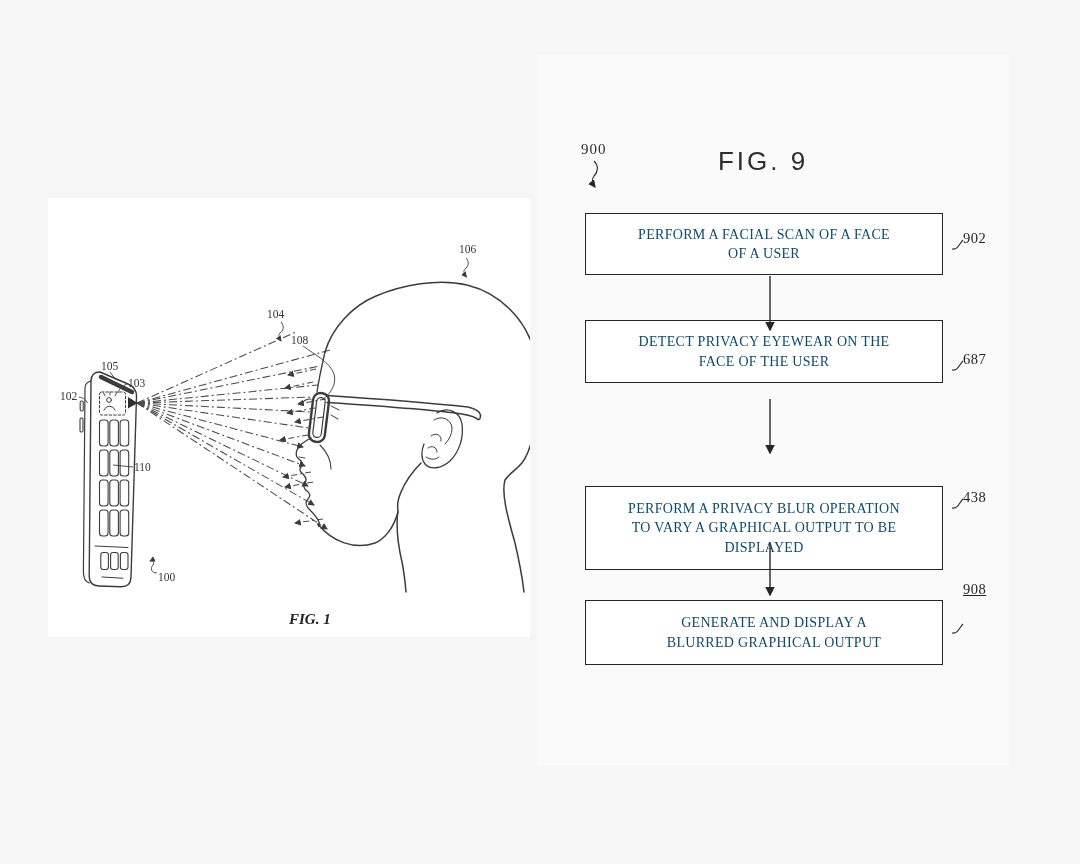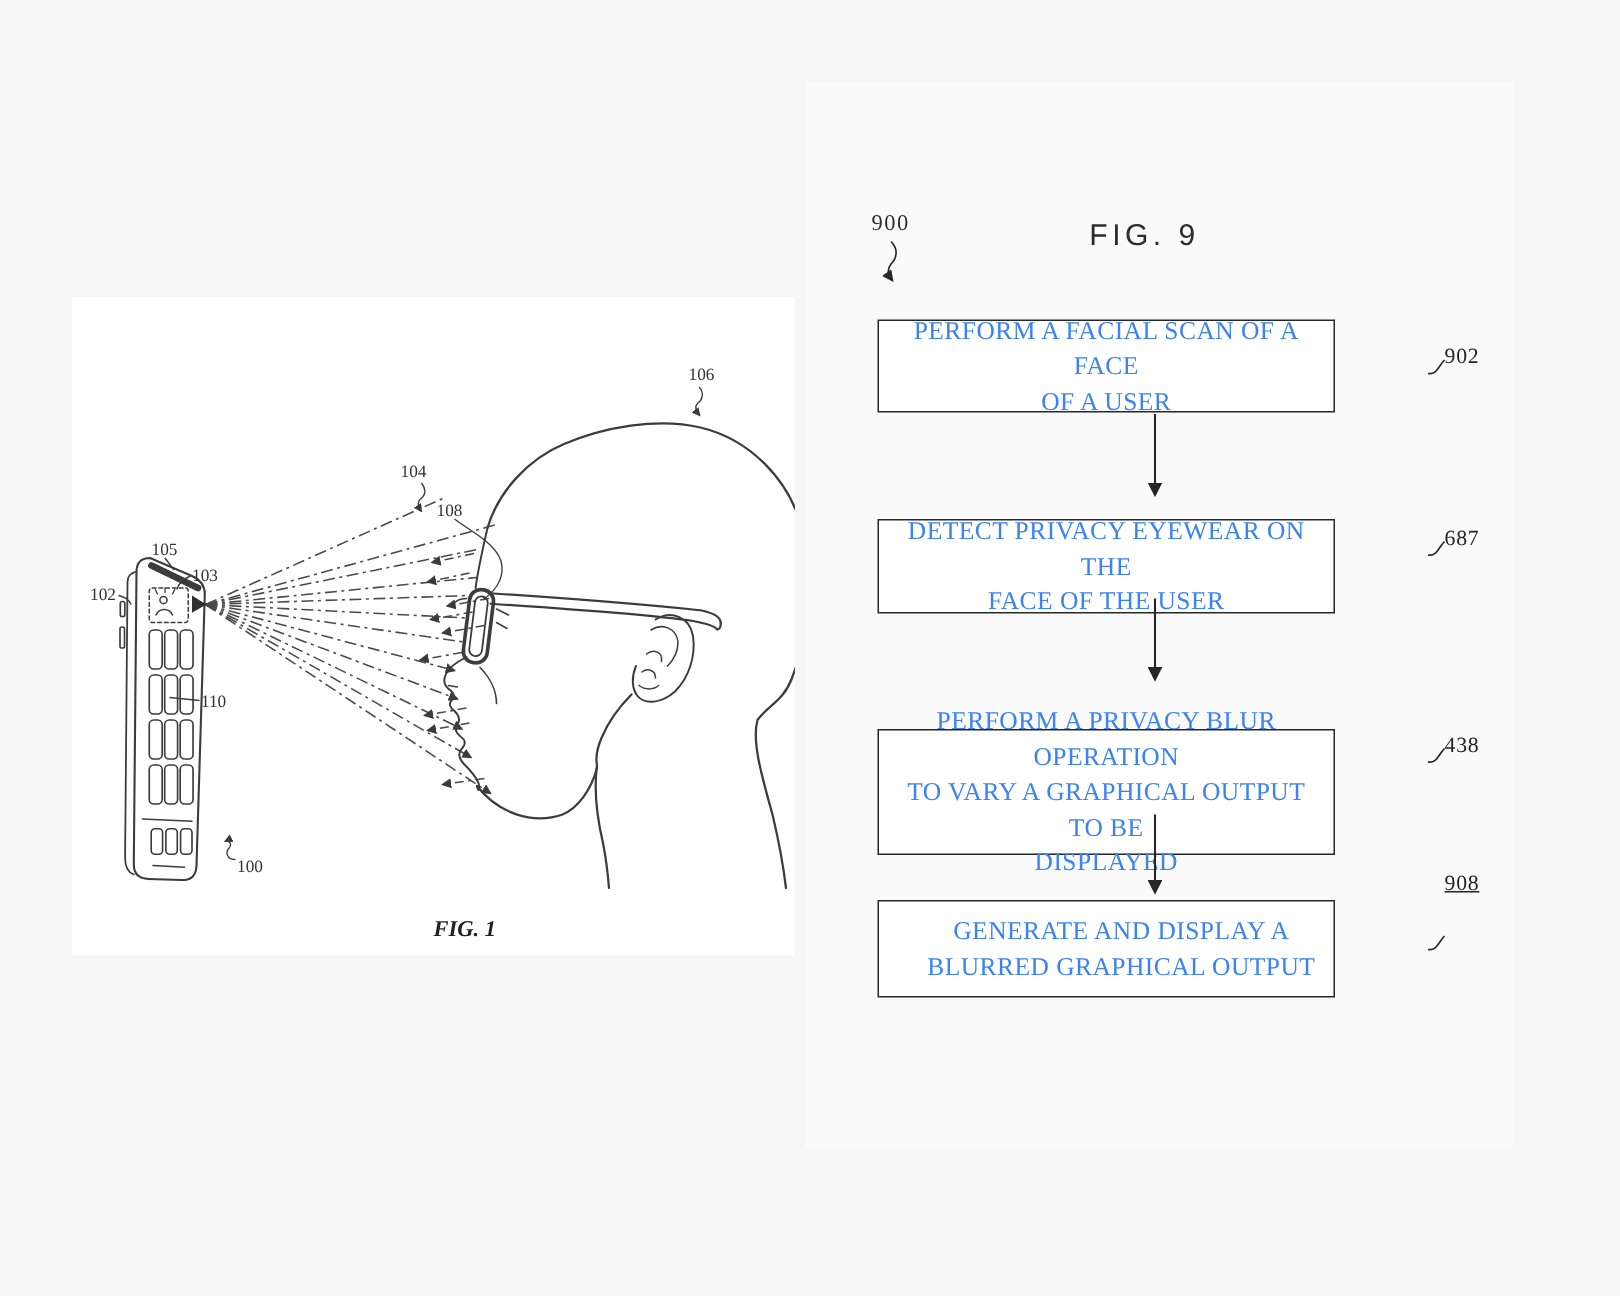--- a/index.html
+++ b/index.html
@@ -5,28 +5,28 @@
   html,body{margin:0;padding:0;background:#f6f6f7;}
   #stage{position:relative;width:1080px;height:864px;overflow:hidden;
          font-family:"Liberation Serif",serif;background:#f6f6f7;}
   .right-bg{position:absolute;left:537px;top:55px;width:472px;height:710px;background:#fafafa;}
   .fig1-panel{position:absolute;left:48px;top:198px;width:482px;height:439px;background:#ffffff;}
   .fig1-panel svg{display:block;}
 
   
   .fig9-ref{position:absolute;left:581px;top:141px;font:15px "Liberation Serif",serif;color:#2e2e2e;letter-spacing:1px;}
   .fig9-title{position:absolute;left:655px;top:146px;width:216px;text-align:center;
-              font-family:"Liberation Sans",sans-serif;font-size:20px;font-weight:400;
+              font-family:"Liberation Sans",sans-serif;font-size:26px;font-weight:400;
               letter-spacing:3px;color:#2d2d2d;}
-  .fbox{position:absolute;left:585px;width:305px;background:#ffffff;border:1.6px solid #262626;
+  .fbox{position:absolute;left:585px;width:358px;background:#ffffff;border:1.6px solid #262626;
         display:flex;align-items:center;justify-content:center;text-align:center;
-        font-family:"Liberation Serif",serif;font-size:17px;line-height:1.38;color:#3b82f6;
+        font-family:"Liberation Serif",serif;font-size:14px;line-height:1.38;color:#0c4a6e;
         letter-spacing:.3px;white-space:pre-line;box-sizing:border-box;padding:2px 8px;}
   .fbox.b1{top:213px;height:62px;}
-  .fbox.b2{top:346px;height:63px;}
+  .fbox.b2{top:320px;height:63px;}
   .fbox.b3{top:458px;height:84px;margin-top:28px;}
   .fbox.b4{top:600px;height:65px;padding-left:28px;}
   .fref{position:absolute;left:963px;font:14.5px "Liberation Serif",serif;color:#242424;letter-spacing:.5px;text-align:center;}
   .fref.r902{top:230px;}
   .fref.r904{top:351px;}
   .fref.r906{top:489px;}
   .fref.r908{top:581px;text-decoration:underline;}
   .overlay{position:absolute;left:0;top:0;pointer-events:none;}
 </style>
 </head>

